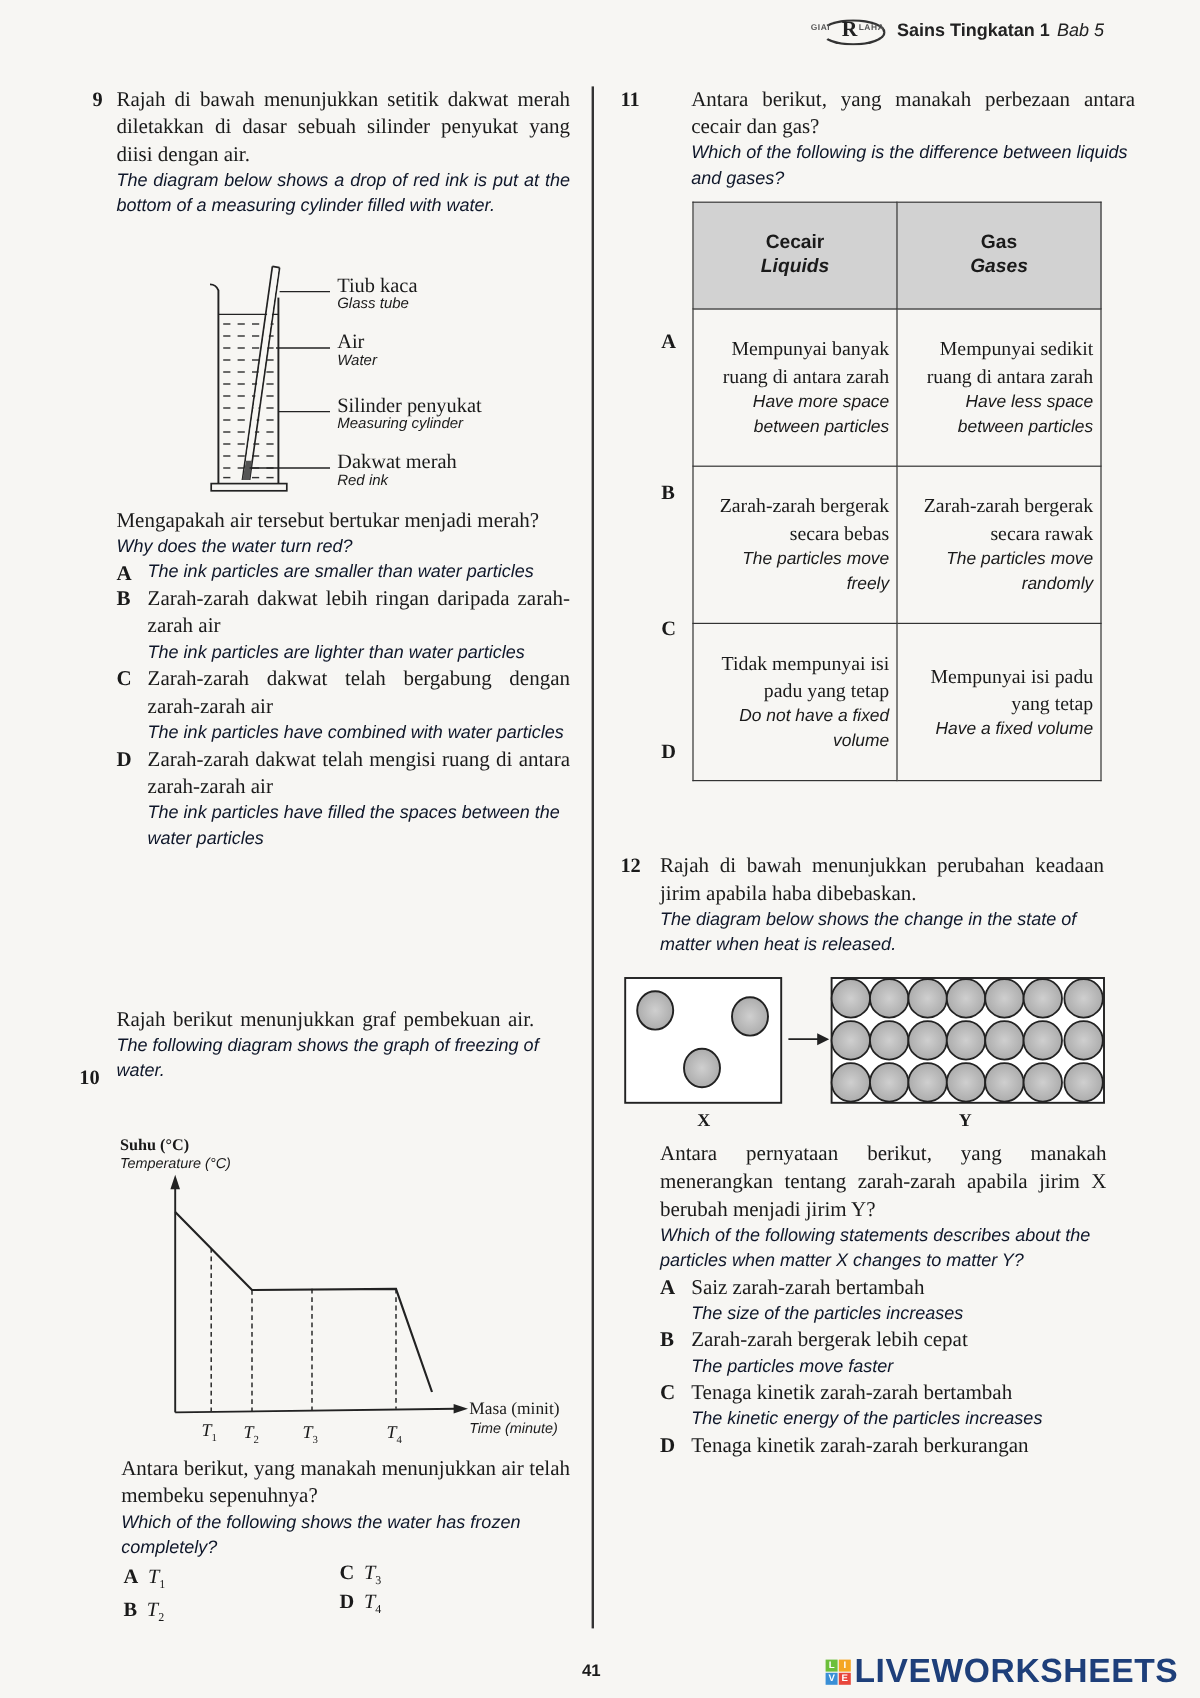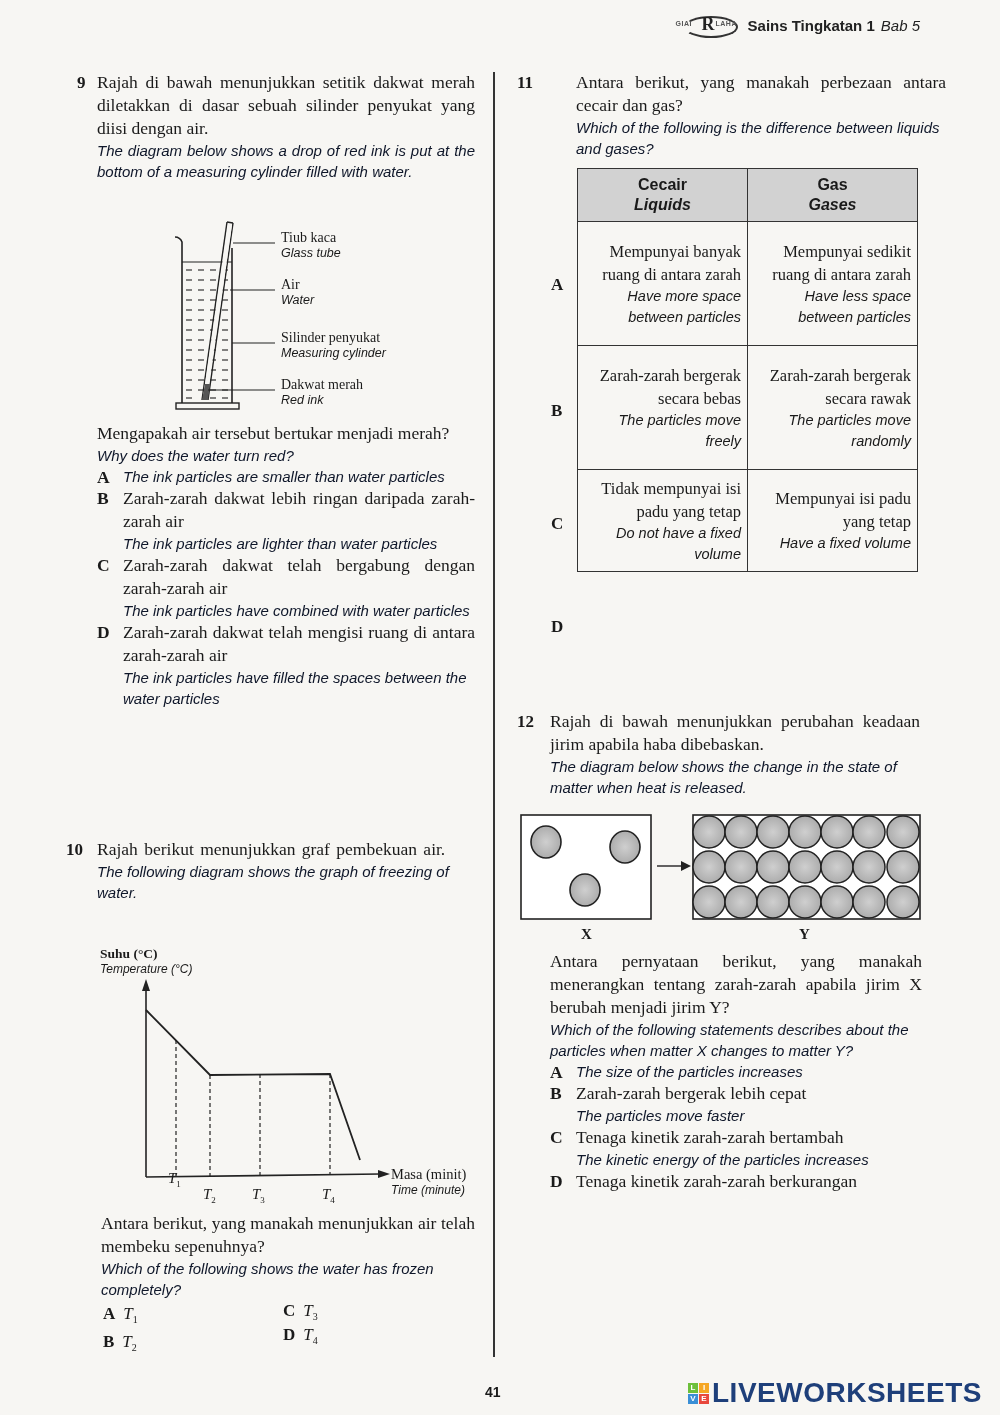--- a/index.html
+++ b/index.html
@@ -25,26 +25,26 @@
   .qnum { position:absolute; font-weight:bold; font-size:17px; }
   .ms { font-family:"Liberation Serif", serif; font-size:17.5px; line-height:23px; }
   .en { font-family:"Liberation Sans", sans-serif; font-style:italic; font-size:15px; line-height:21px; color:#0f172a; }
   .justify { text-align:justify; }
 
   .opt { position:relative; padding-left:26px; }
   .opt .letter { position:absolute; left:0; top:0; font-weight:bold; font-family:"Liberation Serif", serif; font-size:17.5px; line-height:23px; }
 
   
   .q9-diagram { position:absolute; left:170px; top:220px; width:320px; height:195px; }
-  .lbl-ms { font-family:"Liberation Serif", serif; font-size:14px; line-height:17px; }
+  .lbl-ms { font-family:"Liberation Serif", serif; font-size:17px; line-height:17px; }
   .lbl-en { font-family:"Liberation Sans", sans-serif; font-style:italic; font-size:12.5px; line-height:15px; }
 
   
   .q11-table { position:absolute; left:577px; top:168px; width:341px; border-collapse:collapse; }
-  .q11-table th, .q11-table td { border:1.5px solid #333; vertical-align:middle; padding:3px 6px; }
+  .q11-table th, .q11-table td { border:1.5px solid #333; vertical-align:middle; padding:21px 6px; }
   .q11-table th { background:#d2d2d2; text-align:center; font-family:"Liberation Sans", sans-serif; font-weight:bold; font-size:16px; line-height:20px; height:46px; }
   .q11-table th .sub { font-style:italic; }
   .q11-table td { text-align:right; }
   .cell-ms { font-family:"Liberation Serif", serif; font-size:16.5px; line-height:23px; }
   .cell-en { font-family:"Liberation Sans", sans-serif; font-style:italic; font-size:14.5px; line-height:21px; }
   .row-letter { position:absolute; left:551px; font-weight:bold; font-family:"Liberation Serif", serif; font-size:17px; }
 
   .footer-page { position:absolute; left:485px; top:1384px; font:bold 14px "Liberation Sans", sans-serif; }
   .lw { position:absolute; left:688px; top:1377px; display:flex; align-items:center; gap:3px; }
   .lw-grid { display:grid; grid-template-columns:10px 10px; grid-template-rows:10px 10px; gap:1px; }
@@ -193,21 +193,21 @@
     </div>
     <div class="opt">
       <span class="letter">D</span>
       <div class="ms justify">Zarah-zarah dakwat telah mengisi ruang di antara zarah-zarah air</div>
       <div class="en">The ink particles have filled the spaces between the water particles</div>
     </div>
   </div>
 </div>
 
 <div>
-  <div class="qnum serif" style="left:66px; top:840px;">10</div>
+  <div class="qnum serif" style="left:66px; top:888px;">10</div>
   <div class="col" style="left:97px; top:838px; width:378px;">
     <div class="ms" style="word-spacing:2px;">Rajah berikut menunjukkan graf pembekuan air.</div>
     <div class="en">The following diagram shows the graph of freezing of water.</div>
   </div>
 
   <div style="position:absolute; left:100px; top:945px; width:390px; height:265px;">
     <div style="position:absolute; left:0; top:0;">
       <div class="lbl-ms" style="font-weight:bold; font-size:13.5px;">Suhu (°C)</div>
       <div class="lbl-en" style="font-size:12px;">Temperature (°C)</div>
     </div>
@@ -220,21 +220,21 @@
 
       <polyline points="46,65 110,130 230,129 260,215" fill="none" stroke="#222" stroke-width="1.8"></polyline>
 
       <g stroke="#222" stroke-width="1.2" stroke-dasharray="4,3">
         <line x1="76" y1="95" x2="76" y2="231"></line>
         <line x1="110" y1="130" x2="110" y2="231"></line>
         <line x1="160" y1="129" x2="160" y2="230"></line>
         <line x1="230" y1="129" x2="230" y2="229"></line>
       </g>
     </svg>
-    <div style="position:absolute; left:68px; top:224px;" class="serif">
+    <div style="position:absolute; left:68px; top:239px;" class="serif">
       <i style="font-size:15px;">T</i><sub style="font-size:9px;">1</sub>
     </div>
     <div style="position:absolute; left:103px; top:240px;" class="serif">
       <i style="font-size:15px;">T</i><sub style="font-size:9px;">2</sub>
     </div>
     <div style="position:absolute; left:152px; top:240px;" class="serif">
       <i style="font-size:15px;">T</i><sub style="font-size:9px;">3</sub>
     </div>
     <div style="position:absolute; left:222px; top:240px;" class="serif">
       <i style="font-size:15px;">T</i><sub style="font-size:9px;">4</sub>
@@ -374,20 +374,21 @@
     <div class="serif" style="position:absolute; left:62px; top:114px; font-size:15px; font-weight:bold;">X</div>
     <div class="serif" style="position:absolute; left:280px; top:114px; font-size:15px; font-weight:bold;">Y</div>
   </div>
 
   <div class="col" style="left:550px; top:950px; width:372px;">
     <div class="ms justify">Antara pernyataan berikut, yang manakah menerangkan tentang zarah-zarah apabila jirim X berubah menjadi jirim Y?</div>
     <div class="en">Which of the following statements describes about the particles when matter X changes to matter Y?</div>
 
     <div class="opt">
       <span class="letter">A</span>
+      <div class="ms">Saiz zarah-zarah bertambah</div>
       <div class="en">The size of the particles increases</div>
     </div>
     <div class="opt">
       <span class="letter">B</span>
       <div class="ms">Zarah-zarah bergerak lebih cepat</div>
       <div class="en">The particles move faster</div>
     </div>
     <div class="opt">
       <span class="letter">C</span>
       <div class="ms">Tenaga kinetik zarah-zarah bertambah</div>

